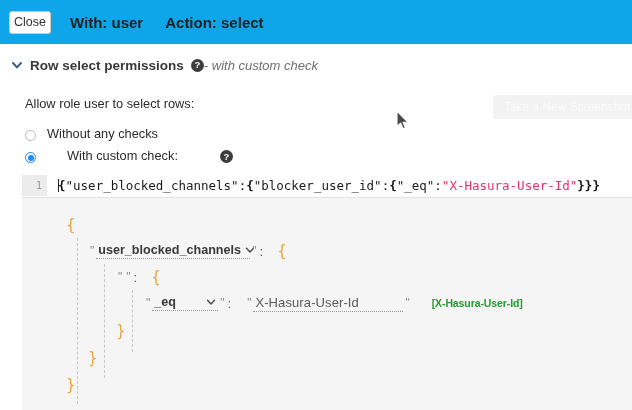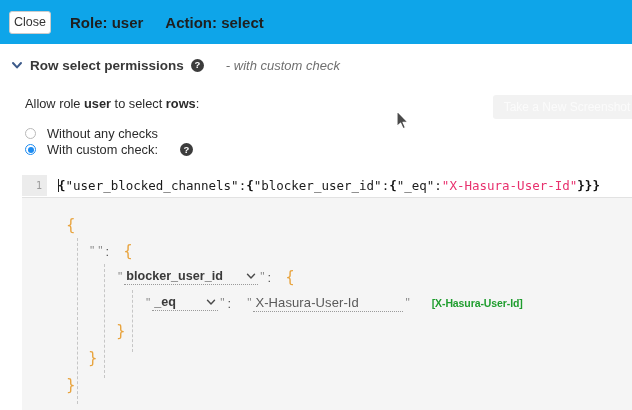--- a/index.html
+++ b/index.html
@@ -94,47 +94,46 @@
     font-weight: bold;
     align-items: center;
     justify-content: center;
     margin-left: 7px;
     line-height: 1;
     cursor: pointer;
     flex: none;
     font-family: "Liberation Sans", sans-serif;
   }
   .section-sub {
-    margin-left: 22px;
     font-size: 13px;
     font-style: italic;
     color: #6f6f6f;
     white-space: nowrap;
   }
 
   
   .allow-line {
     position: absolute;
     left: 25px; top: 96px;
     font-size: 12.8px;
     color: #2b2b2b;
     white-space: nowrap;
   }
-  .allow-line b { font-weight: bold; }
+  .allow-line b { font-weight: normal; }
 
   
   .radio-row {
     position: absolute;
     left: 25px;
     display: flex;
-    align-items: center;
+    align-items: flex-end;
     white-space: nowrap;
   }
   .radio-row.r1 { top: 126px; }
-  .radio-row.r2 { top: 142px; }
+  .radio-row.r2 { top: 148px; gap: 20px; }
   .radio-dot {
     width: 11px;
     height: 11px;
     border-radius: 50%;
     border: 1px solid #b9b9b9;
     background: #ffffff;
     box-sizing: border-box;
     flex: none;
     cursor: pointer;
     position: relative;
@@ -320,21 +319,21 @@
     height: 21px;
     pointer-events: none;
   }
 </style>
 </head>
 <body>
 
 <div class="header">
   <button class="close-btn">Close</button>
   <div class="header-titles">
-    <span class="header-title">Role: user</span>
+    <span class="header-title">With: user</span>
     <span class="header-title">Action: select</span>
   </div>
 </div>
 
 <div class="section-head">
   <span class="chev-icon">
     <svg width="12" height="12" viewBox="0 0 12 12">
         <path d="M2 4 L6 8.4 L10 4" fill="none" stroke="#3c5a8a" stroke-width="2" stroke-linecap="round" stroke-linejoin="round"></path>
       </svg>
   </span>
@@ -370,35 +369,35 @@
   <div class="guide" style="left:55px; top:40px; height:166px;"></div>
   <div class="guide" style="left:82px; top:66px; height:114px;"></div>
   <div class="guide" style="left:110px; top:92px; height:62px;"></div>
 
   <div class="tree-row" style="left:44px; top:14px;">
     <span class="brace">{</span>
   </div>
 
   <div class="tree-row" style="left:66px; top:40px;">
     <span class="quote">"</span>
-    <span class="quote">"</span>
-    <span class="colon">:</span>
-    <span class="brace">{</span>
-  </div>
-
-  <div class="tree-row" style="left:94px; top:66px;">
-    <span class="quote">"</span>
-    <span class="field k2">
-      <span class="field-text">blocker_user_id</span>
+    <span class="field k1">
+      <span class="field-text">user_blocked_channels</span>
       <span class="dd-chev">
         <svg width="10" height="10" viewBox="0 0 10 10">
             <path d="M1.5 3.2 L5 7 L8.5 3.2" fill="none" stroke="#4a4a4a" stroke-width="1.4" stroke-linecap="round" stroke-linejoin="round"></path>
           </svg>
       </span>
     </span>
+    <span class="quote">"</span>
+    <span class="colon">:</span>
+    <span class="brace">{</span>
+  </div>
+
+  <div class="tree-row" style="left:94px; top:66px;">
+    <span class="quote">"</span>
     <span class="quote">"</span>
     <span class="colon">:</span>
     <span class="brace">{</span>
   </div>
 
   <div class="tree-row" style="left:122px; top:92px;">
     <span class="quote">"</span>
     <span class="field k3">
       <span class="field-text">_eq</span>
       <span class="dd-chev">

